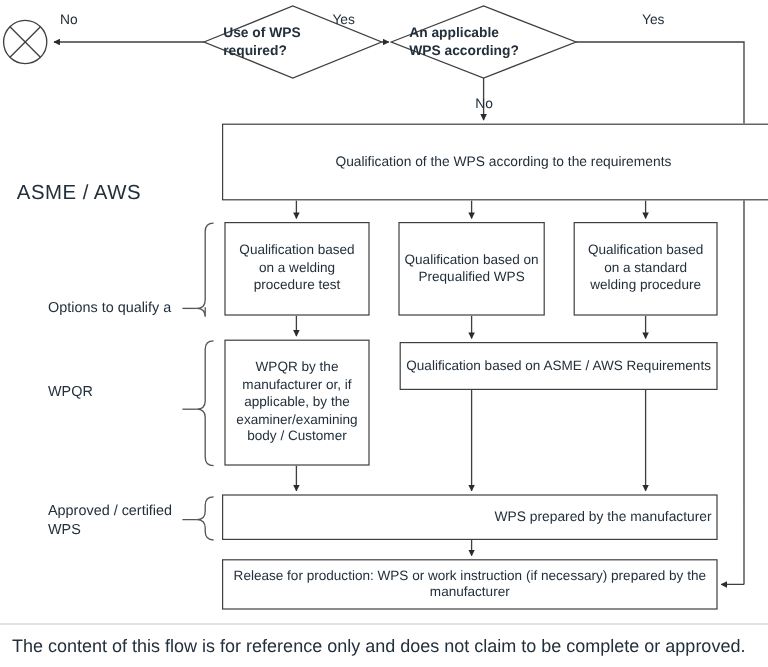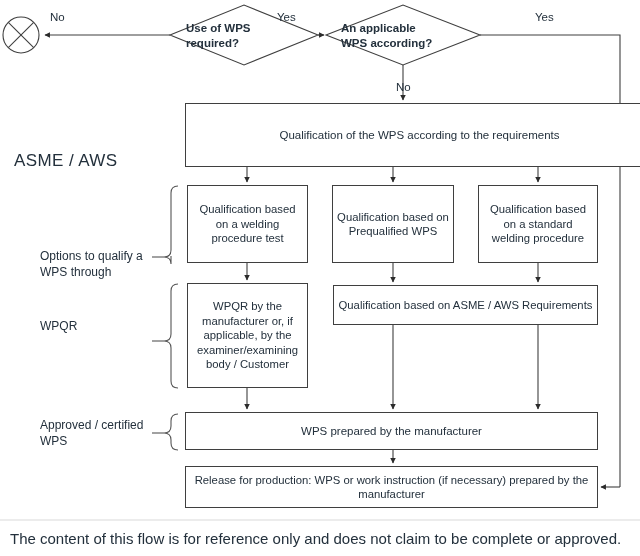--- a/index.html
+++ b/index.html
@@ -147,21 +147,20 @@
 
   <div class="edge-label fs-edge" style="left:50px; top:11px;">No</div>
   <div class="edge-label fs-edge" style="left:277px; top:11px;">Yes</div>
   <div class="edge-label fs-edge" style="left:535px; top:11px;">Yes</div>
   <div class="edge-label fs-edge" style="left:396px; top:81px;">No</div>
 
   <div class="title-label fs-title" style="left:14px; top:110px;margin-top:41px;">ASME / AWS</div>
 
   <div class="side-label fs-side" style="left:40px; top:248px; width:112px;">
     <div>Options to qualify a</div>
-    <div>WPS through</div>
   </div>
   <div class="side-label fs-side" style="left:40px; top:318px; width:118px;">
     <div>WPQR</div>
   </div>
   <div class="side-label fs-side" style="left:40px; top:417px; width:118px;">
     <div>Approved / certified</div>
     <div>WPS</div>
   </div>
 
   <div class="node-box fs-top" style="left:185px; top:103px; width:469px; height:64px;">
@@ -181,21 +180,21 @@
   </div>
 
   <div class="node-box fs-box" style="left:187px; top:283px; width:121px; height:105px;">
     <span>WPQR by the manufacturer or, if applicable, by the examiner/examining body / Customer</span>
   </div>
 
   <div class="node-box fs-box" style="left:333px; top:285px; width:265px; height:40px;">
     <span>Qualification based on ASME / AWS Requirements</span>
   </div>
 
-  <div class="node-box fs-top" style="left:185px; top:412px; width:413px; height:38px;">
+  <div class="node-box fs-top" style="left:185px; top:412px; width:413px; height:38px;text-align:right;">
     <span>WPS prepared by the manufacturer</span>
   </div>
 
   <div class="node-box fs-box" style="left:185px; top:466px; width:413px; height:42px;">
     <span>Release for production: WPS or work instruction (if necessary) prepared by the manufacturer</span>
   </div>
 
   <div class="footer-note fs-foot" style="left:10px; top:530px;">The content of this flow is for reference only and does not claim to be complete or approved.</div>
 
 </div>

